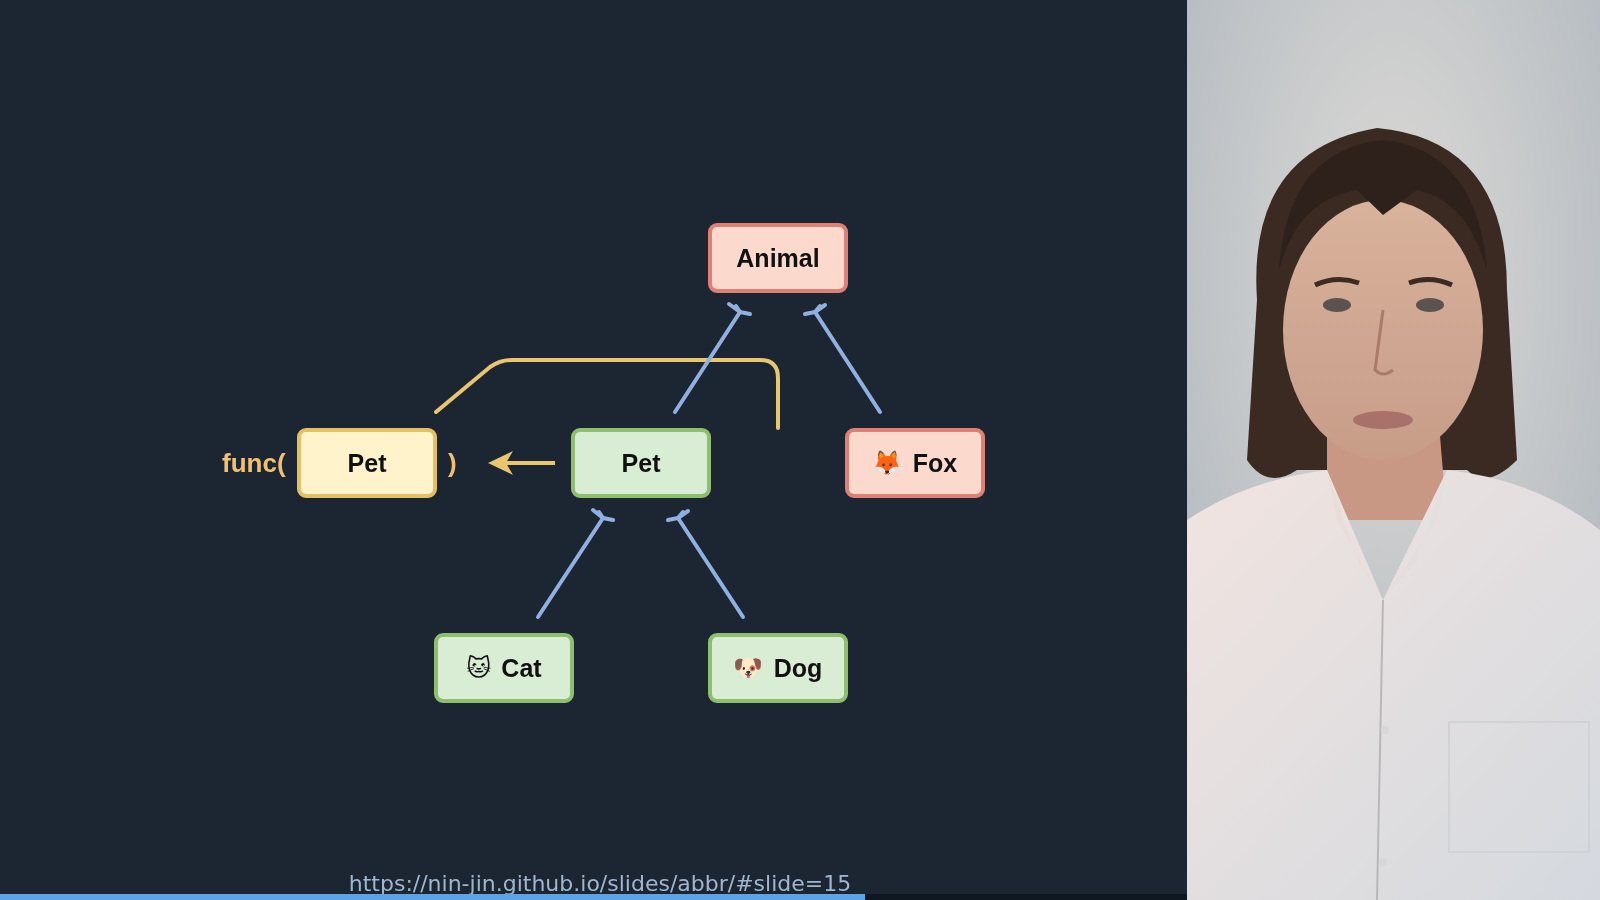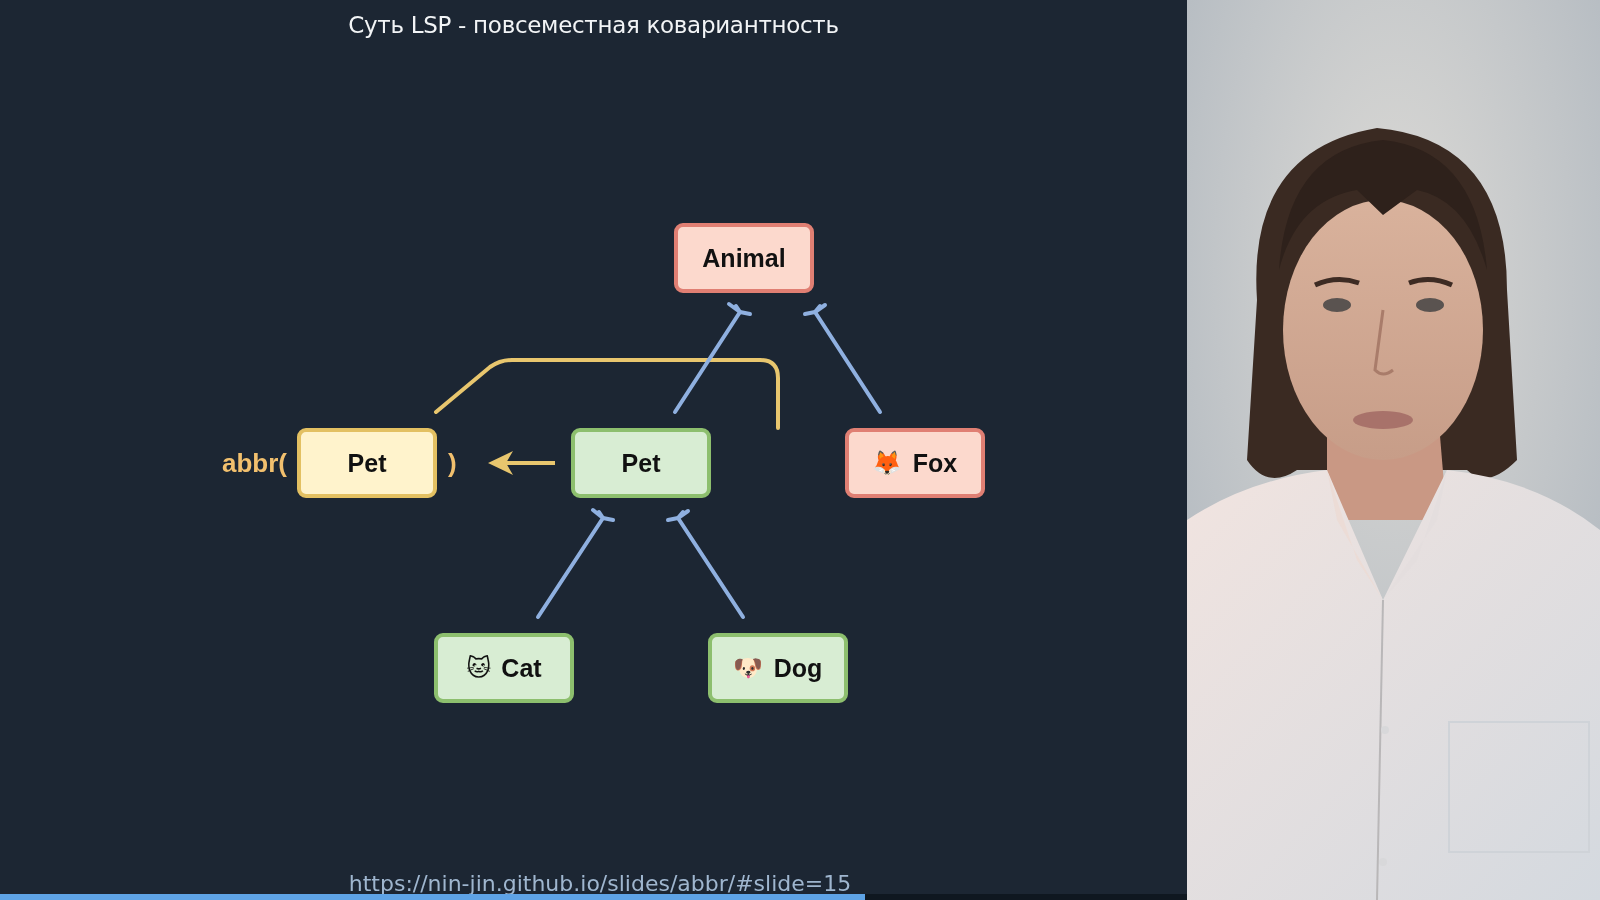--- a/index.html
+++ b/index.html
@@ -50,21 +50,20 @@
     .webcam {
       position: absolute; left: 1187px; top: 0; width: 413px; height: 900px;
       background: linear-gradient(90deg, #cbc6c0 0%, #d9d6d2 40%, #b9c0c7 100%);
       overflow: hidden;
     }
   </style>
 </head>
 <body>
 
 <div class="slide">
-  <div class="slide-title">Суть LSP - повсеместная ковариантность</div>
 
   <svg class="diagram-svg" width="1187" height="900" viewBox="0 0 1187 900">
 
     <path d="M 778 428 L 778 378 Q 778 360 760 360 L 512 360 Q 500 360 490 367 L 436 412" fill="none" stroke="#e8c66e" stroke-width="4" stroke-linecap="round"></path>
 
     <line x1="555" y1="463" x2="500" y2="463" stroke="#e8c66e" stroke-width="4"></line>
     <polygon points="488,463 513,451 506,463 513,475" fill="#e8c66e"></polygon>
 
     <g stroke="#8fb0e0" stroke-width="4" stroke-linecap="round" fill="none">
 
@@ -75,25 +74,25 @@
       <path d="M 815 312 L 820 306 M 815 312 L 805 314 M 815 312 L 825 305"></path>
 
       <line x1="538" y1="617" x2="603" y2="518"></line>
       <path d="M 603 518 L 599 512 M 603 518 L 613 520 M 603 518 L 593 510"></path>
 
       <line x1="743" y1="617" x2="678" y2="518"></line>
       <path d="M 678 518 L 683 512 M 678 518 L 668 520 M 678 518 L 688 511"></path>
     </g>
   </svg>
 
-  <div class="node red" style="left:674px; top:223px;">
+  <div class="node red" style="left:708px; top:223px;">
     <span>Animal</span>
   </div>
 
-  <div class="func-label" style="left:222px; top:448px;">abbr(</div>
+  <div class="func-label" style="left:222px; top:448px;">func(</div>
   <div class="node yellow" style="left:297px; top:428px;">
     <span>Pet</span>
   </div>
   <div class="func-label" style="left:448px; top:448px;">)</div>
 
   <div class="node green" style="left:571px; top:428px;">
     <span>Pet</span>
   </div>
 
   <div class="node red" style="left:845px; top:428px;">

